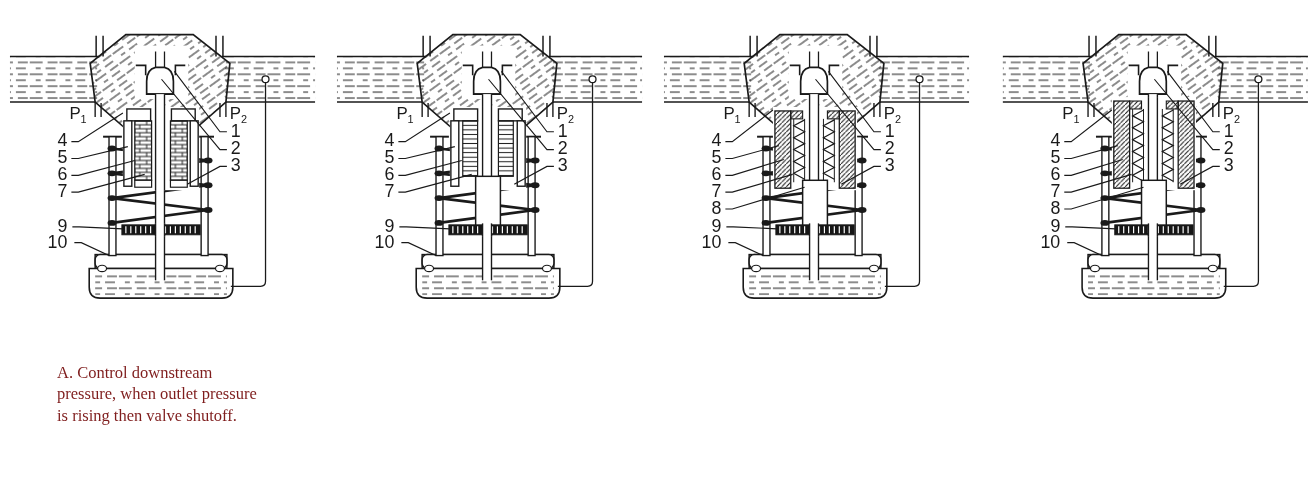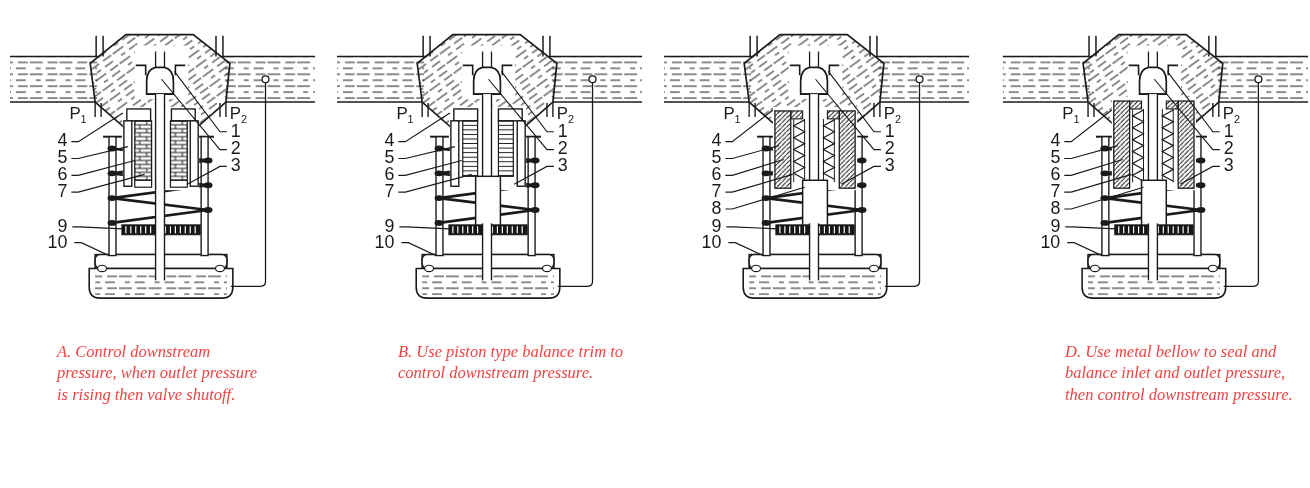--- a/index.html
+++ b/index.html
@@ -1,21 +1,21 @@
 <!DOCTYPE html>
 <html><head>
 <meta charset="utf-8">
 <style>
   html,body{margin:0;padding:0;background:#ffffff;}
   body{width:1310px;height:488px;overflow:hidden;font-family:"Liberation Serif",serif;}
   .sheet{display:flex;width:1310px;height:488px;background:#fff;}
   .col{flex:0 0 327px;width:327px;display:flex;flex-direction:column;margin:0;padding:0;}
   figure{margin:0;padding:0;}
   svg{display:block;}
-  figcaption.caption{font-size:16.5px;line-height:1.3;color:#ef4444;margin-top:26px;font-style:italic;}
+  figcaption.caption{font-size:16.5px;line-height:1.3;color:#7f1d1d;margin-top:47px;}
   .col:nth-child(1) .caption{margin-left:57px;width:214px;}
   .col:nth-child(2) .caption{margin-left:71px;width:226px;}
   .col:nth-child(3) .caption{margin-left:72px;width:216px;}
   .col:nth-child(4) .caption{margin-left:84px;width:228px;}
 </style>
 </head>
 <body>
 
 <main class="sheet">
   <figure class="col">
@@ -258,21 +258,20 @@
           <polyline points="72,194 79,194 146,176" fill="none" stroke="#1a1a1a" stroke-width="1.15"></polyline>
           <text x="63" y="194" text-anchor="middle" dominant-baseline="middle" fill="#1a1a1a" font-family="&quot;Liberation Sans&quot;,sans-serif" font-size="18px">7</text>
           <polyline points="73,229 80,229 124,231" fill="none" stroke="#1a1a1a" stroke-width="1.15"></polyline>
           <text x="63" y="229" text-anchor="middle" dominant-baseline="middle" fill="#1a1a1a" font-family="&quot;Liberation Sans&quot;,sans-serif" font-size="18px">9</text>
           <polyline points="75,245 82,245 110,258" fill="none" stroke="#1a1a1a" stroke-width="1.15"></polyline>
           <text x="58" y="246" text-anchor="middle" dominant-baseline="middle" fill="#1a1a1a" font-family="&quot;Liberation Sans&quot;,sans-serif" font-size="18px">10</text>
           <text x="70" y="120" fill="#1a1a1a" font-family="&quot;Liberation Sans&quot;,sans-serif" font-size="17px"><tspan>P</tspan><tspan dy="4" font-size="11px">1</tspan></text>
           <text x="232" y="120" fill="#1a1a1a" font-family="&quot;Liberation Sans&quot;,sans-serif" font-size="17px"><tspan>P</tspan><tspan dy="4" font-size="11px">2</tspan></text>
         </g>
       </svg>
-    <figcaption class="caption">B. Use piston type balance trim to control downstream pressure.</figcaption>
   </figure>
   <figure class="col">
     <svg width="327" height="315" viewBox="0 0 330 318">
         <defs>
           <pattern id="d2-hd" width="30" height="12" patternUnits="userSpaceOnUse">
             <path d="M0,3H13M18,3H28M6,9H11M16,9H26" stroke="#1a1a1a" stroke-width="1.1" fill="none"></path>
           </pattern>
           <pattern id="d2-dd" width="30" height="12" patternUnits="userSpaceOnUse" patternTransform="rotate(-36)">
             <path d="M0,3H13M18,3H28M6,9H11M16,9H26" stroke="#1a1a1a" stroke-width="1.1" fill="none"></path>
           </pattern>
@@ -517,15 +516,14 @@
           <polyline points="72,211 79,211 152,189" fill="none" stroke="#1a1a1a" stroke-width="1.15"></polyline>
           <text x="63" y="211" text-anchor="middle" dominant-baseline="middle" fill="#1a1a1a" font-family="&quot;Liberation Sans&quot;,sans-serif" font-size="18px">8</text>
           <polyline points="73,229 80,229 124,231" fill="none" stroke="#1a1a1a" stroke-width="1.15"></polyline>
           <text x="63" y="229" text-anchor="middle" dominant-baseline="middle" fill="#1a1a1a" font-family="&quot;Liberation Sans&quot;,sans-serif" font-size="18px">9</text>
           <polyline points="75,245 82,245 110,258" fill="none" stroke="#1a1a1a" stroke-width="1.15"></polyline>
           <text x="58" y="246" text-anchor="middle" dominant-baseline="middle" fill="#1a1a1a" font-family="&quot;Liberation Sans&quot;,sans-serif" font-size="18px">10</text>
           <text x="70" y="120" fill="#1a1a1a" font-family="&quot;Liberation Sans&quot;,sans-serif" font-size="17px"><tspan>P</tspan><tspan dy="4" font-size="11px">1</tspan></text>
           <text x="232" y="120" fill="#1a1a1a" font-family="&quot;Liberation Sans&quot;,sans-serif" font-size="17px"><tspan>P</tspan><tspan dy="4" font-size="11px">2</tspan></text>
         </g>
       </svg>
-    <figcaption class="caption">D. Use metal bellow to seal and balance inlet and outlet pressure, then control downstream pressure.</figcaption>
   </figure>
 </main>
 
 </body></html>

